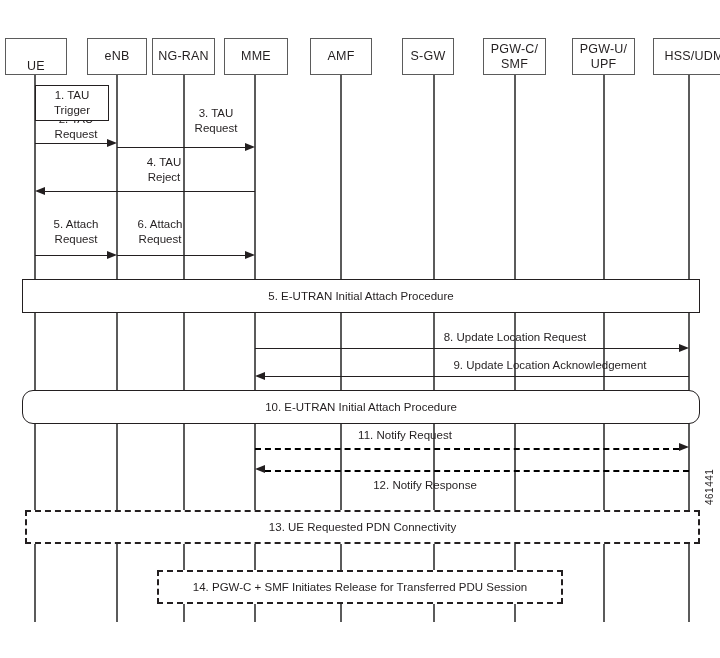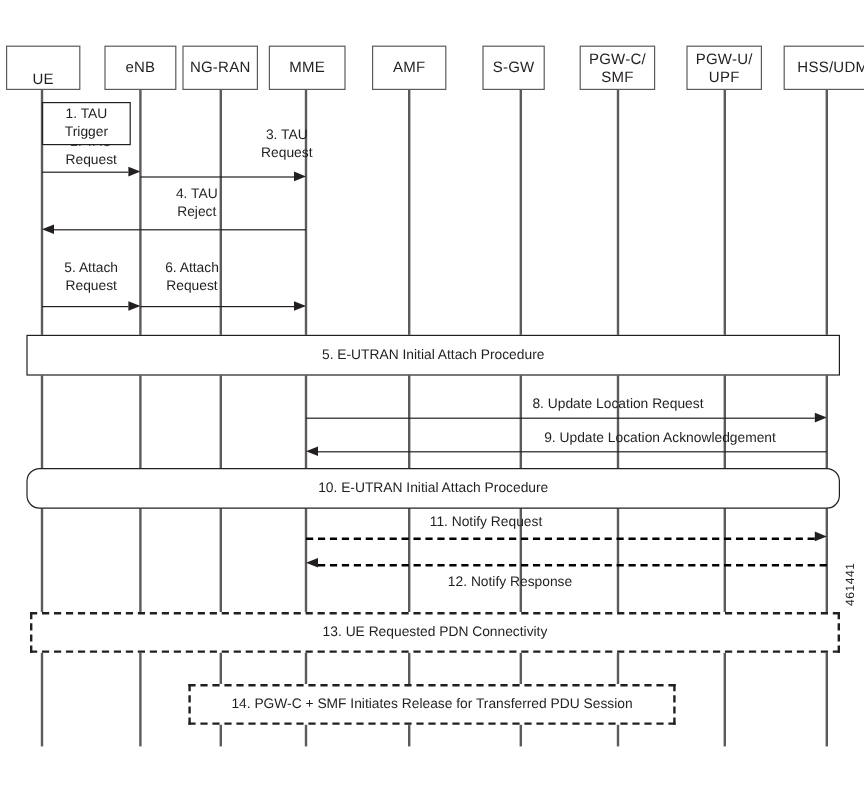--- a/index.html
+++ b/index.html
@@ -171,21 +171,21 @@
     </div>
 
   <div class="trigger-box" style="left:16px; top:85px; width:74px; height:36px;">
     <span>1. TAU<br>Trigger</span>
   </div>
 
   <div class="msg-label wrap" style="left:38px; top:112px; width:76px;">2. TAU<br>Request</div>
   <div class="msg-line" style="left:35px; top:143px; width:72px;"></div>
   <div class="arrowhead right" style="left:107px; top:139px;"></div>
 
-  <div class="msg-label wrap" style="left:201px; top:106px; width:76px;">3. TAU<br>Request</div>
+  <div class="msg-label wrap" style="left:178px; top:106px; width:76px;">3. TAU<br>Request</div>
   <div class="msg-line" style="left:117px; top:147px; width:128px;"></div>
   <div class="arrowhead right" style="left:245px; top:143px;"></div>
 
   <div class="msg-label wrap" style="left:126px; top:155px; width:76px;">4. TAU<br>Reject</div>
   <div class="msg-line" style="left:45px; top:191px; width:210px;"></div>
   <div class="arrowhead left" style="left:35px; top:187px;"></div>
 
   <div class="msg-label wrap" style="left:34px; top:217px; width:84px;">5. Attach<br>Request</div>
   <div class="msg-line" style="left:35px; top:255px; width:72px;"></div>
   <div class="arrowhead right" style="left:107px; top:251px;"></div>

